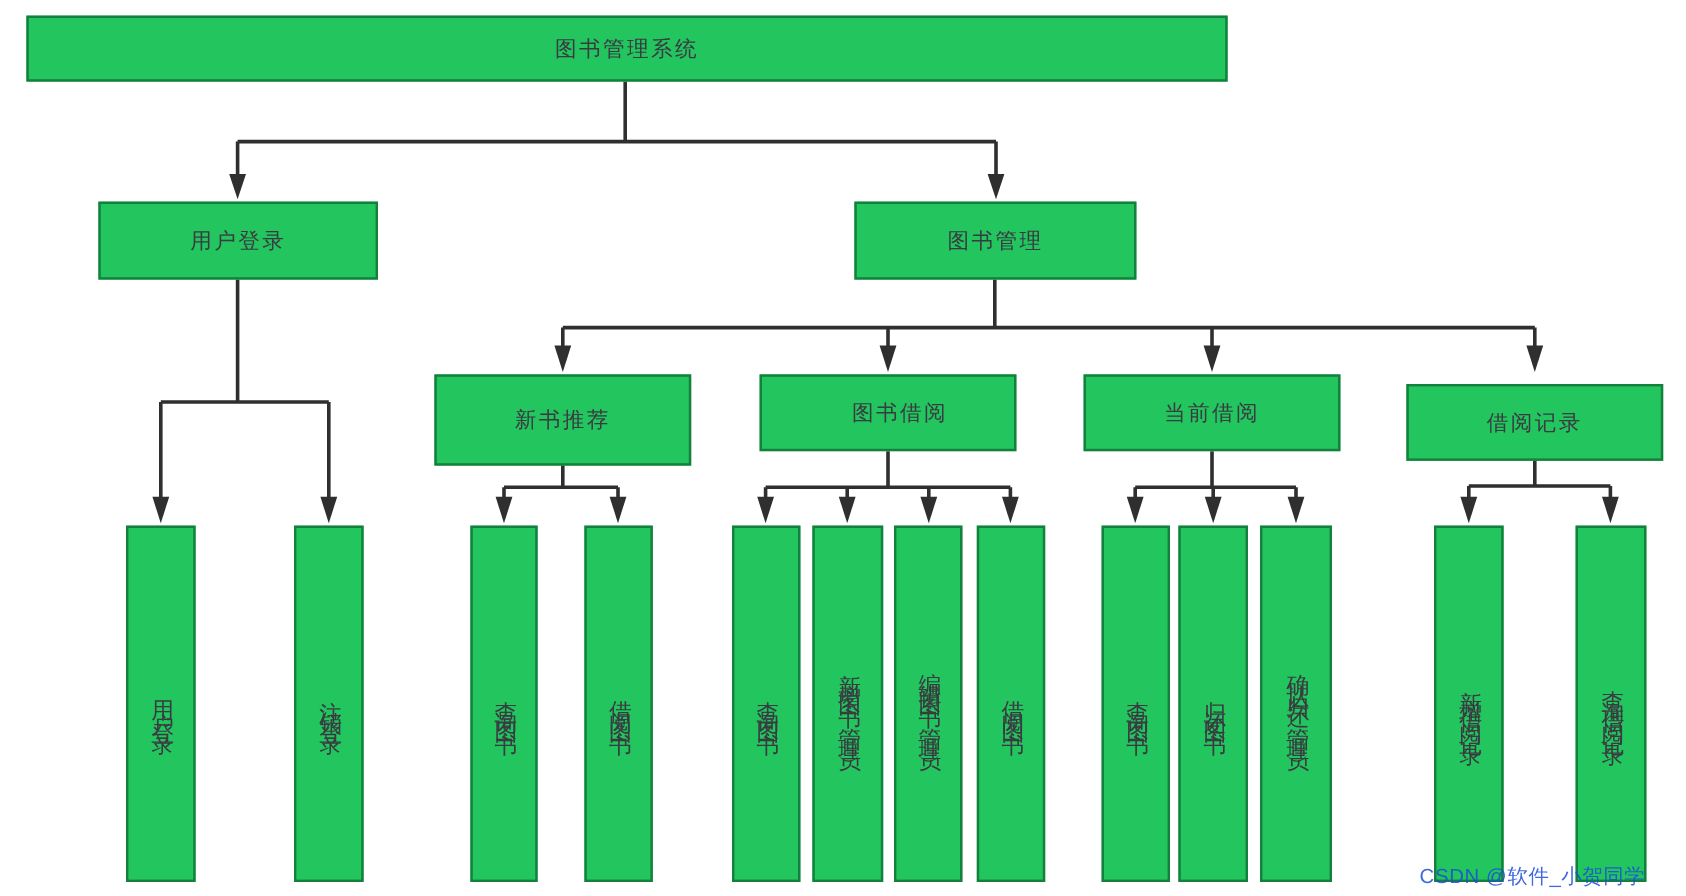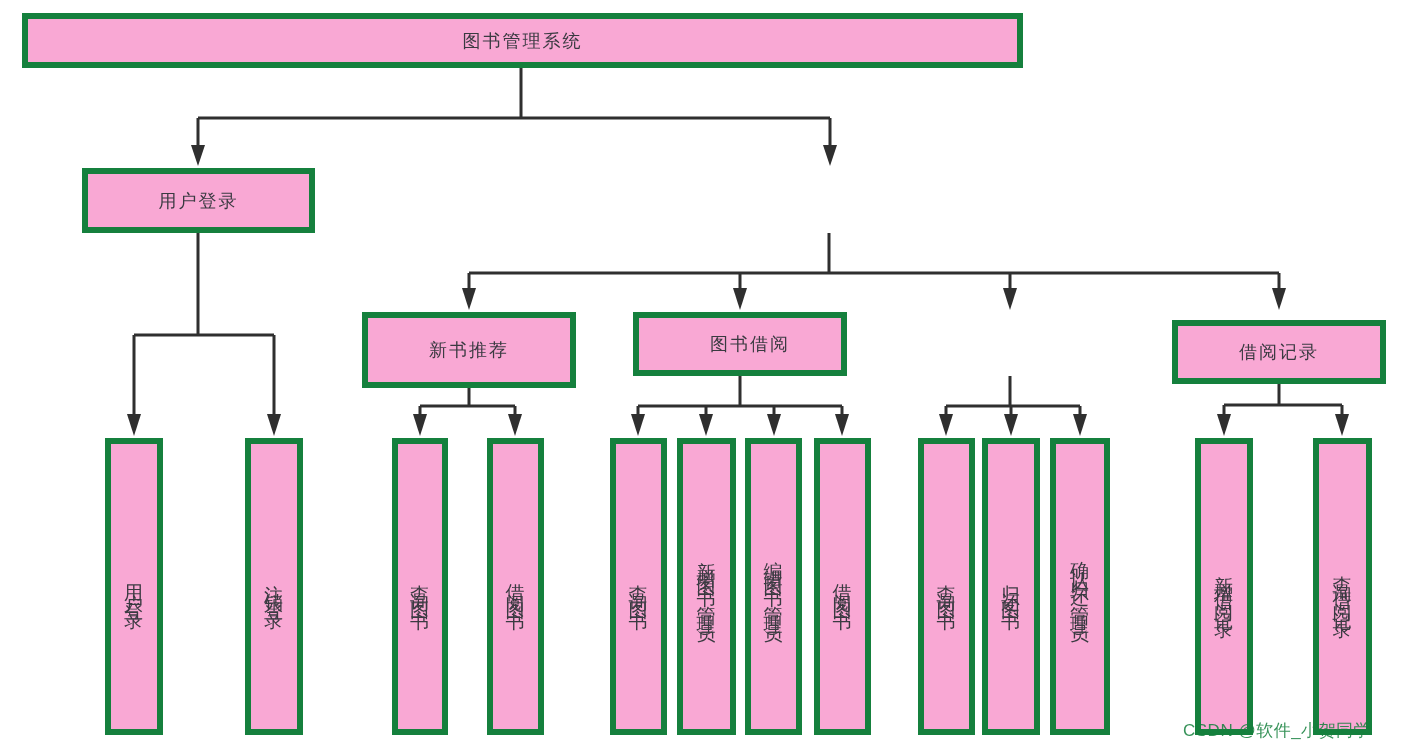--- a/index.html
+++ b/index.html
@@ -13,46 +13,47 @@
   }
   #connectors {
     position: absolute;
     left: 0; top: 0;
     width: 1405px; height: 747px;
     pointer-events: none;
   }
   .node {
     position: absolute;
     box-sizing: border-box;
-    border: 6px solid #15803d;
-    background: #f9a8d4;
+    border: 2px solid #15803d;
+    background: #22c55e;
     display: flex;
     align-items: center;
     justify-content: center;
     color: #3a3a41;
+    font-family: Liberation Mono, monospace;
   }
   .node.h-label {
     font-size: 18px;
     letter-spacing: 2px;
     white-space: nowrap;
   }
   .node.leaf {
     writing-mode: vertical-rl;
     font-size: 19px;
     letter-spacing: 9px;
     line-height: 1;
   }
   .node.leaf span { display: inline-block; }
   #watermark {
     position: absolute;
     left: 1183px;
     top: 719px;
     font-size: 17px;
     letter-spacing: 0.5px;
-    color: #15803d;
+    color: #1d4ed8;
     opacity: 0.85;
     white-space: nowrap;
     z-index: 5;
   }
   
   #node-root          { left: 22px;   top: 13px;  width: 1001px; height: 55px; }
   #node-user-login    { left: 82px;   top: 168px; width: 233px;  height: 65px; }
   #node-book-mgmt     { left: 712px;  top: 168px; width: 235px;  height: 65px; }
   #node-new-book-rec  { left: 362px;  top: 312px; width: 214px;  height: 76px; }
   #node-book-borrow   { left: 633px;  top: 312px; width: 214px;  height: 64px; padding-left: 20px; }
@@ -118,26 +119,32 @@
     </g>
   </svg>
 
   <div id="node-root" class="node h-label">
     <span>图书管理系统</span>
   </div>
 
   <div id="node-user-login" class="node h-label">
     <span>用户登录</span>
   </div>
+  <div id="node-book-mgmt" class="node h-label">
+    <span>图书管理</span>
+  </div>
 
   <div id="node-new-book-rec" class="node h-label">
     <span>新书推荐</span>
   </div>
   <div id="node-book-borrow" class="node h-label">
     <span>图书借阅</span>
+  </div>
+  <div id="node-current-borrow" class="node h-label">
+    <span>当前借阅</span>
   </div>
   <div id="node-borrow-record" class="node h-label">
     <span>借阅记录</span>
   </div>
 
   <div id="leaf-user-login" class="node leaf">
     <span>用户登录</span>
   </div>
   <div id="leaf-logout" class="node leaf">
     <span>注销登录</span>

